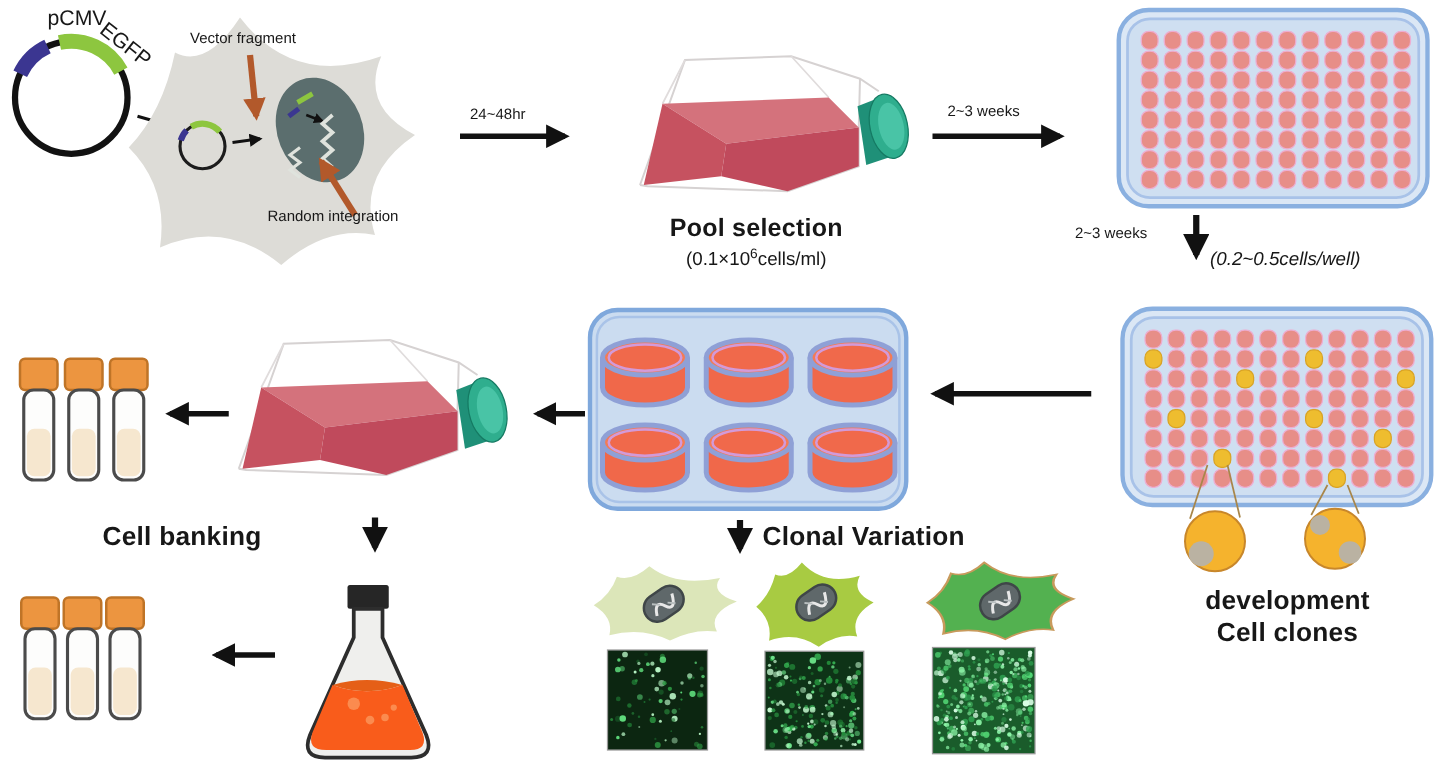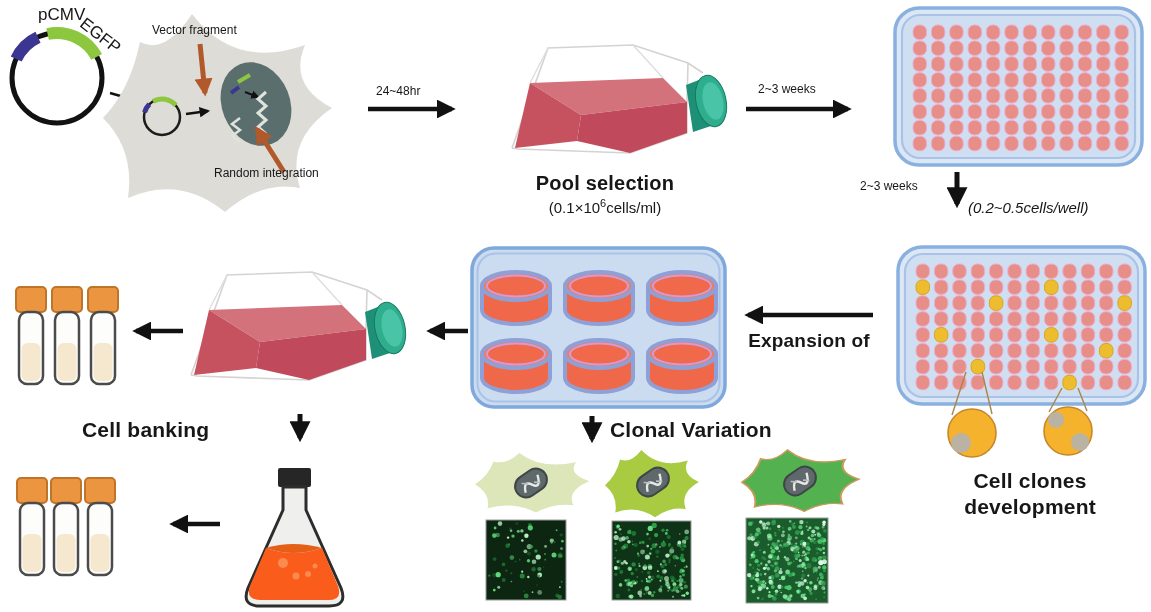--- a/index.html
+++ b/index.html
@@ -961,22 +961,21 @@
 <div class="lbl sm" style="left:88px;top:14px;font-size:17px;transform:rotate(38deg);transform-origin:left top;">EGFP</div>
 <div class="lbl sm" style="left:152px;top:23px;">Vector fragment</div>
 <div class="lbl sm" style="left:214px;top:166px;">Random integration</div>
 <div class="lbl sm" style="left:376px;top:84px;">24~48hr</div>
 <div class="lbl bold ctr" style="left:515px;width:180px;top:172px;font-size:20px;">Pool selection</div>
 <div class="lbl sub ctr" style="left:510px;width:190px;top:197px;"><span>(0.1×10</span><sup>6</sup><span>cells/ml)</span></div>
 <div class="lbl sm" style="left:758px;top:82px;">2~3 weeks</div>
 <div class="lbl sm" style="left:860px;top:179px;">2~3 weeks</div>
 <div class="lbl sub" style="left:968px;top:199px;font-style:italic;">(0.2~0.5cells/well)</div>
 <div class="lbl bold ctr" style="left:930px;width:200px;top:468px;line-height:26px;">
+      <div>development</div>
       <div>Cell clones</div>
-      <div>development</div>
     </div>
 <div class="lbl bold ctr" style="left:733px;width:152px;top:329px;font-size:19px;line-height:24px;">
-      <div>Expansion of</div>
     </div>
 <div class="lbl bold" style="left:610px;top:418px;">Clonal Variation</div>
 <div class="lbl bold" style="left:82px;top:418px;">Cell banking</div>
 
 </div>
 
 </body></html>

